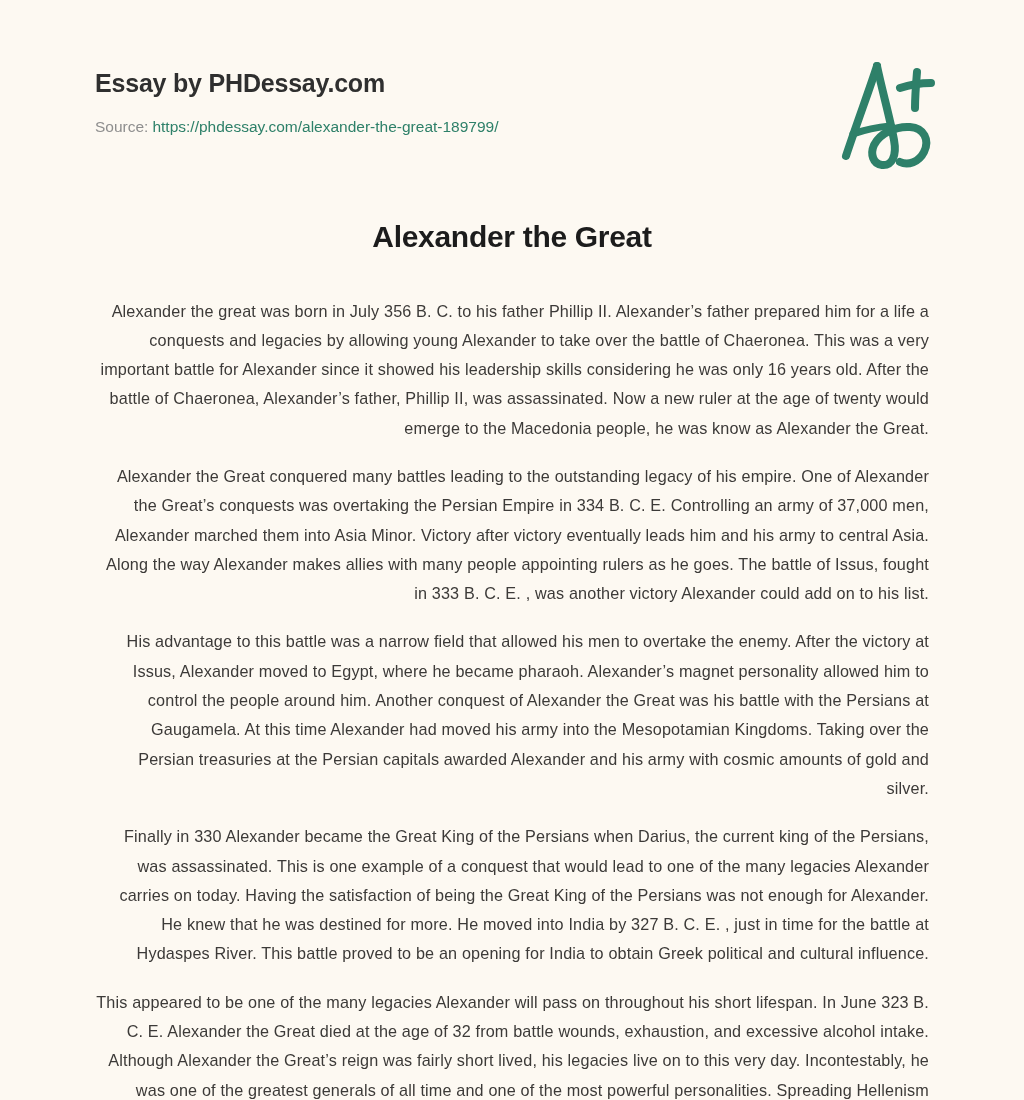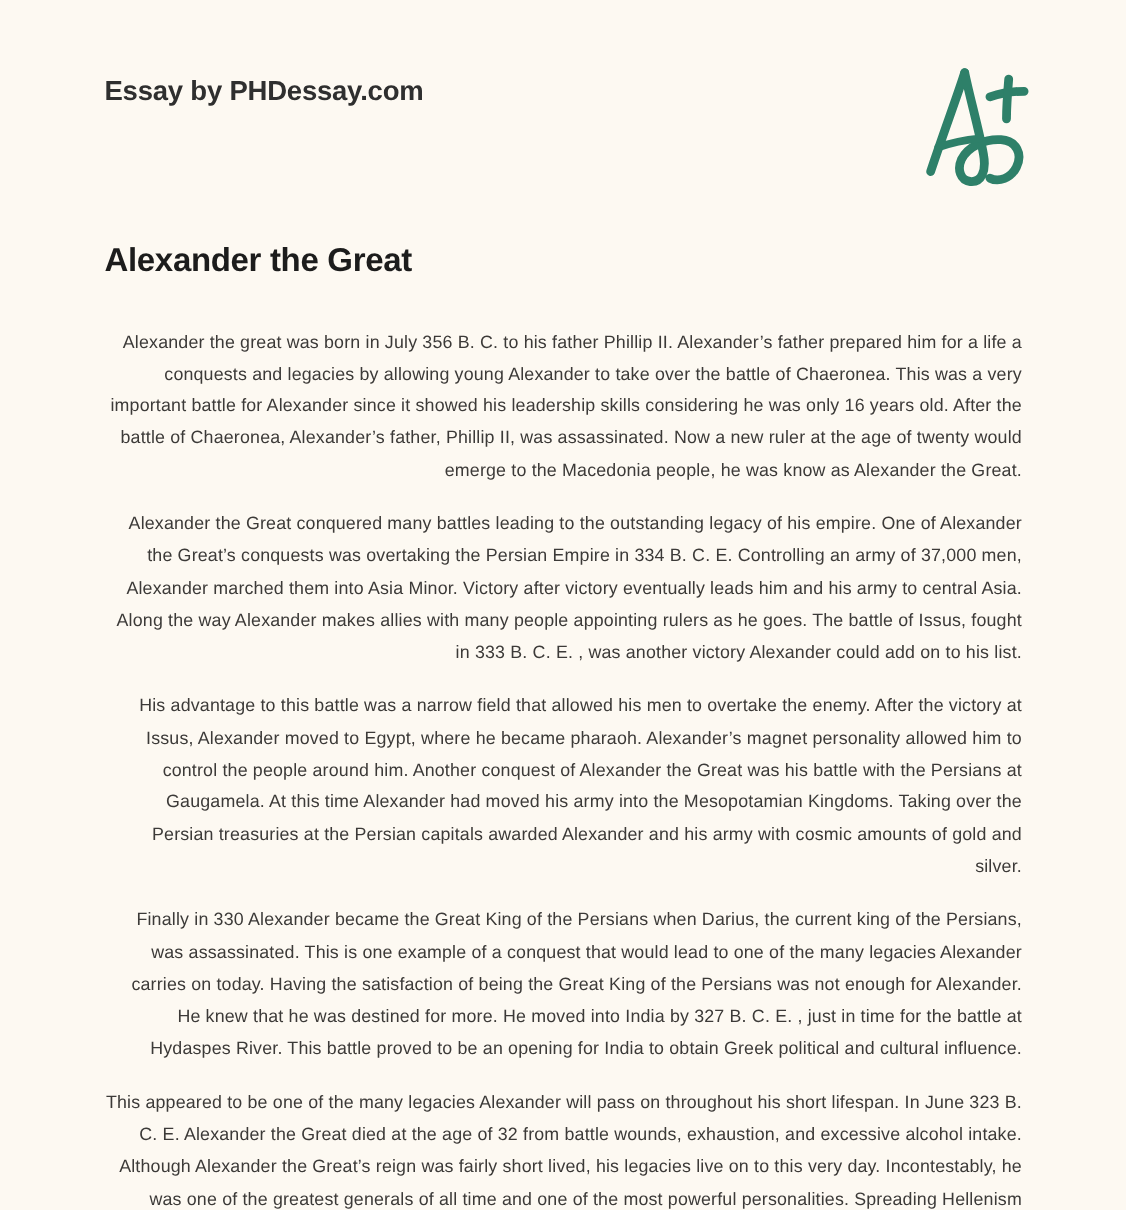--- a/index.html
+++ b/index.html
@@ -90,20 +90,21 @@
     width: 834px;
   }
 
   .article-title {
     font-size: 30px;
     font-weight: bold;
     color: #1c1c1c;
     letter-spacing: -0.3px;
     line-height: 1.25;
     margin: 0 0 41px 0;
+    text-align: center;
   }
 
   .article-body p {
     font-size: 16.2px;
     line-height: 29.3px;
     color: #3c3a38;
     margin: 0 0 19px 0;
     text-align: right;
     letter-spacing: 0.01em;
   }
@@ -114,20 +115,23 @@
 </head>
 <body>
 
 <div class="page">
 
   <div class="header">
 
     <div class="brand-block">
       <div class="brand-title">Essay by PHDessay.com</div>
 
+      <div class="source-line">
+        <span class="source-label">Source:</span><a class="source-url" href="#">https://phdessay.com/alexander-the-great-189799/</a>
+      </div>
     </div>
 
     <div class="logo">
       <svg viewBox="0 0 130 130" xmlns="http://www.w3.org/2000/svg">
         <g fill="none" stroke="#2e8069" stroke-linecap="round" stroke-linejoin="round">
 
           <path d="M57 18 C 50 40, 38 72, 26 108" stroke-width="8"></path>
 
           <path d="M57 18 C 62 42, 70 70, 74 92 C 77 108, 72 118, 62 117
                    C 53 116, 50 106, 54 97 C 60 85, 76 78, 90 79

